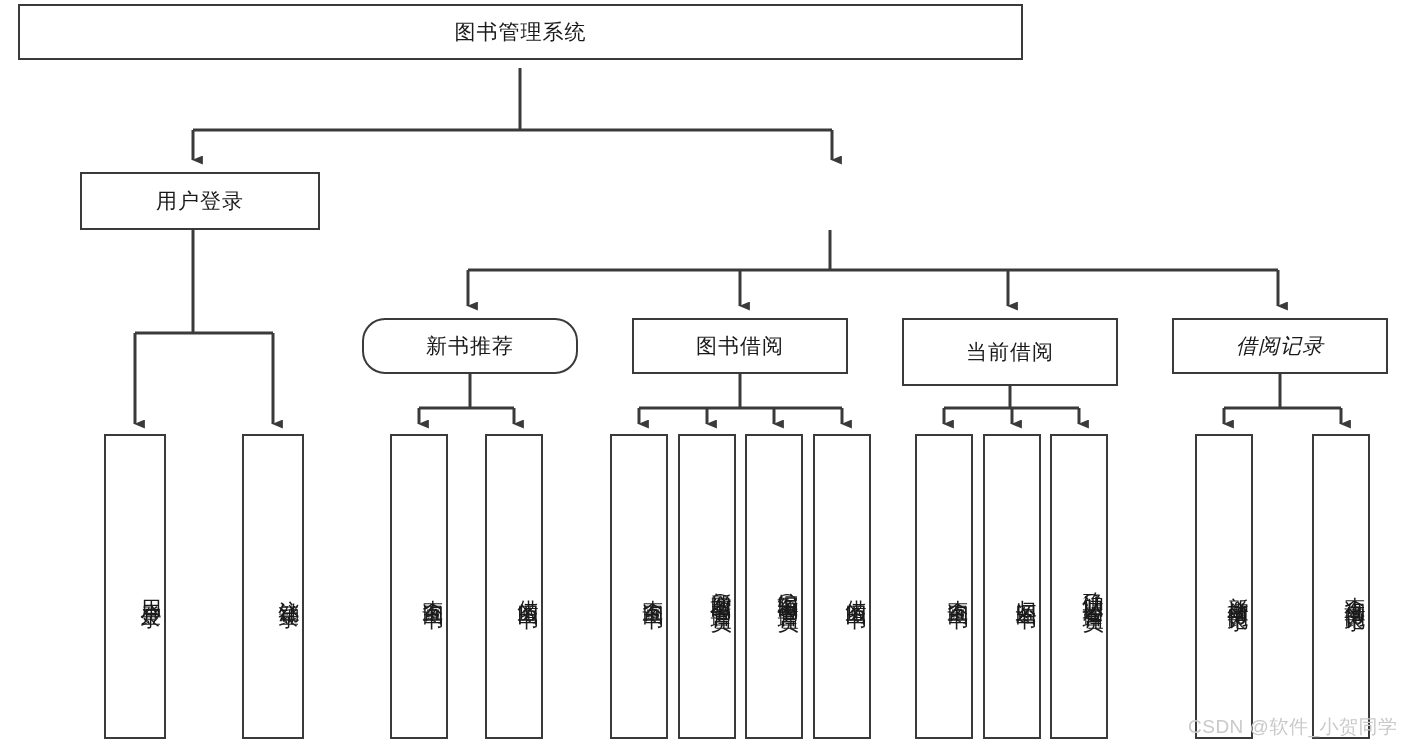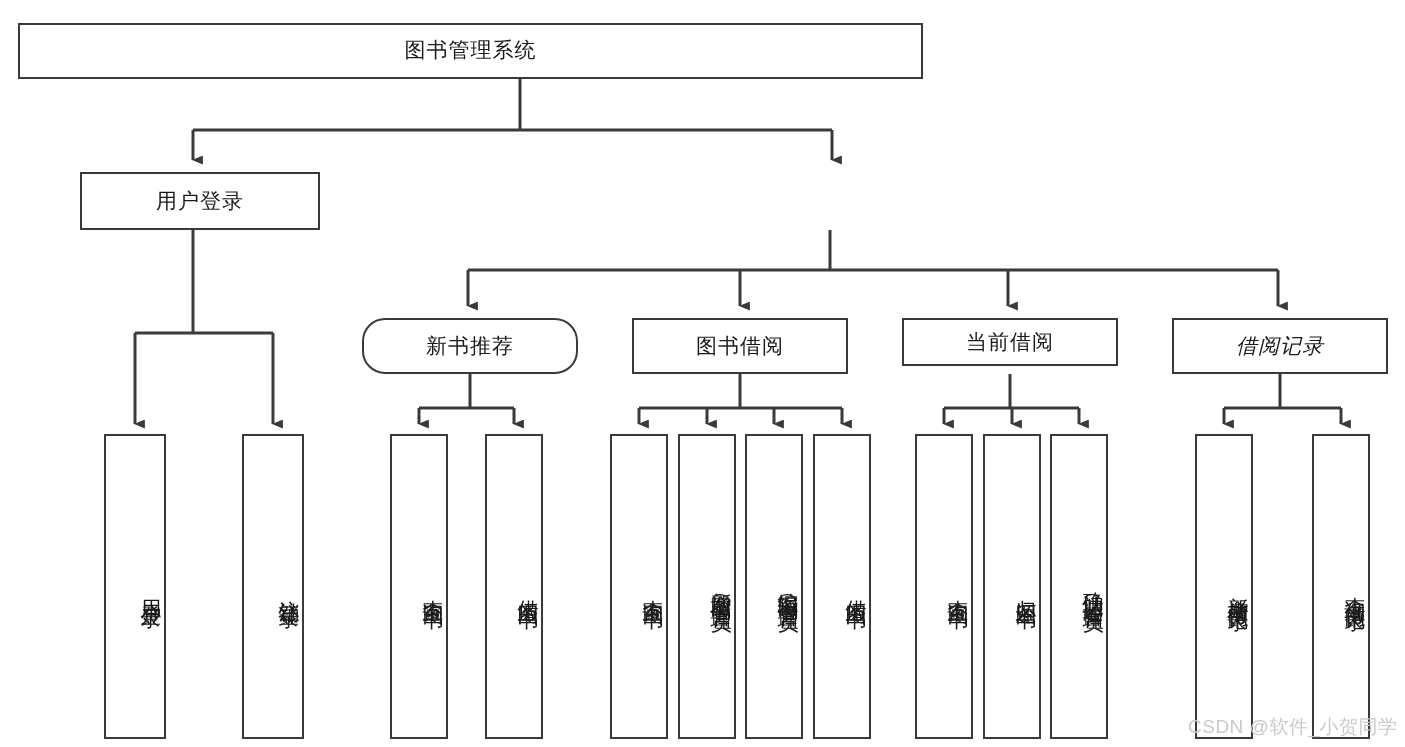--- a/index.html
+++ b/index.html
@@ -117,35 +117,35 @@
       <path d="M1079,408 L1079,424" marker-end="url(#arrow)"></path>
 
       <path d="M1280,374 L1280,408"></path>
       <path d="M1224,408 L1341,408"></path>
       <path d="M1224,408 L1224,424" marker-end="url(#arrow)"></path>
       <path d="M1341,408 L1341,424" marker-end="url(#arrow)"></path>
 
     </g>
   </svg>
 
-  <div class="node horiz" style="left:18px;top:23px;width:905px;height:56px;font-family:Liberation Serif, serif;">
+  <div class="node horiz" style="left:18px;top:4px;width:1005px;height:56px;">
     <span class="label">图书管理系统</span>
   </div>
 
   <div class="node horiz" style="left:80px;top:172px;width:240px;height:58px;">
     <span class="label">用户登录</span>
   </div>
 
   <div class="node horiz" style="left:362px;top:318px;width:216px;height:56px;border-radius:23px;">
     <span class="label">新书推荐</span>
   </div>
   <div class="node horiz" style="left:632px;top:318px;width:216px;height:56px;">
     <span class="label">图书借阅</span>
   </div>
-  <div class="node horiz" style="left:902px;top:318px;width:216px;height:48px;">
+  <div class="node horiz" style="left:902px;top:318px;width:216px;height:68px;">
     <span class="label">当前借阅</span>
   </div>
   <div class="node horiz" style="left:1172px;top:318px;width:216px;height:56px;font-style:italic;">
     <span class="label">借阅记录</span>
   </div>
 
   <div class="node vert" style="left:104px;top:434px;width:62px;height:305px;">
     <span class="label">用户登录</span>
   </div>
   <div class="node vert" style="left:242px;top:434px;width:62px;height:305px;">

